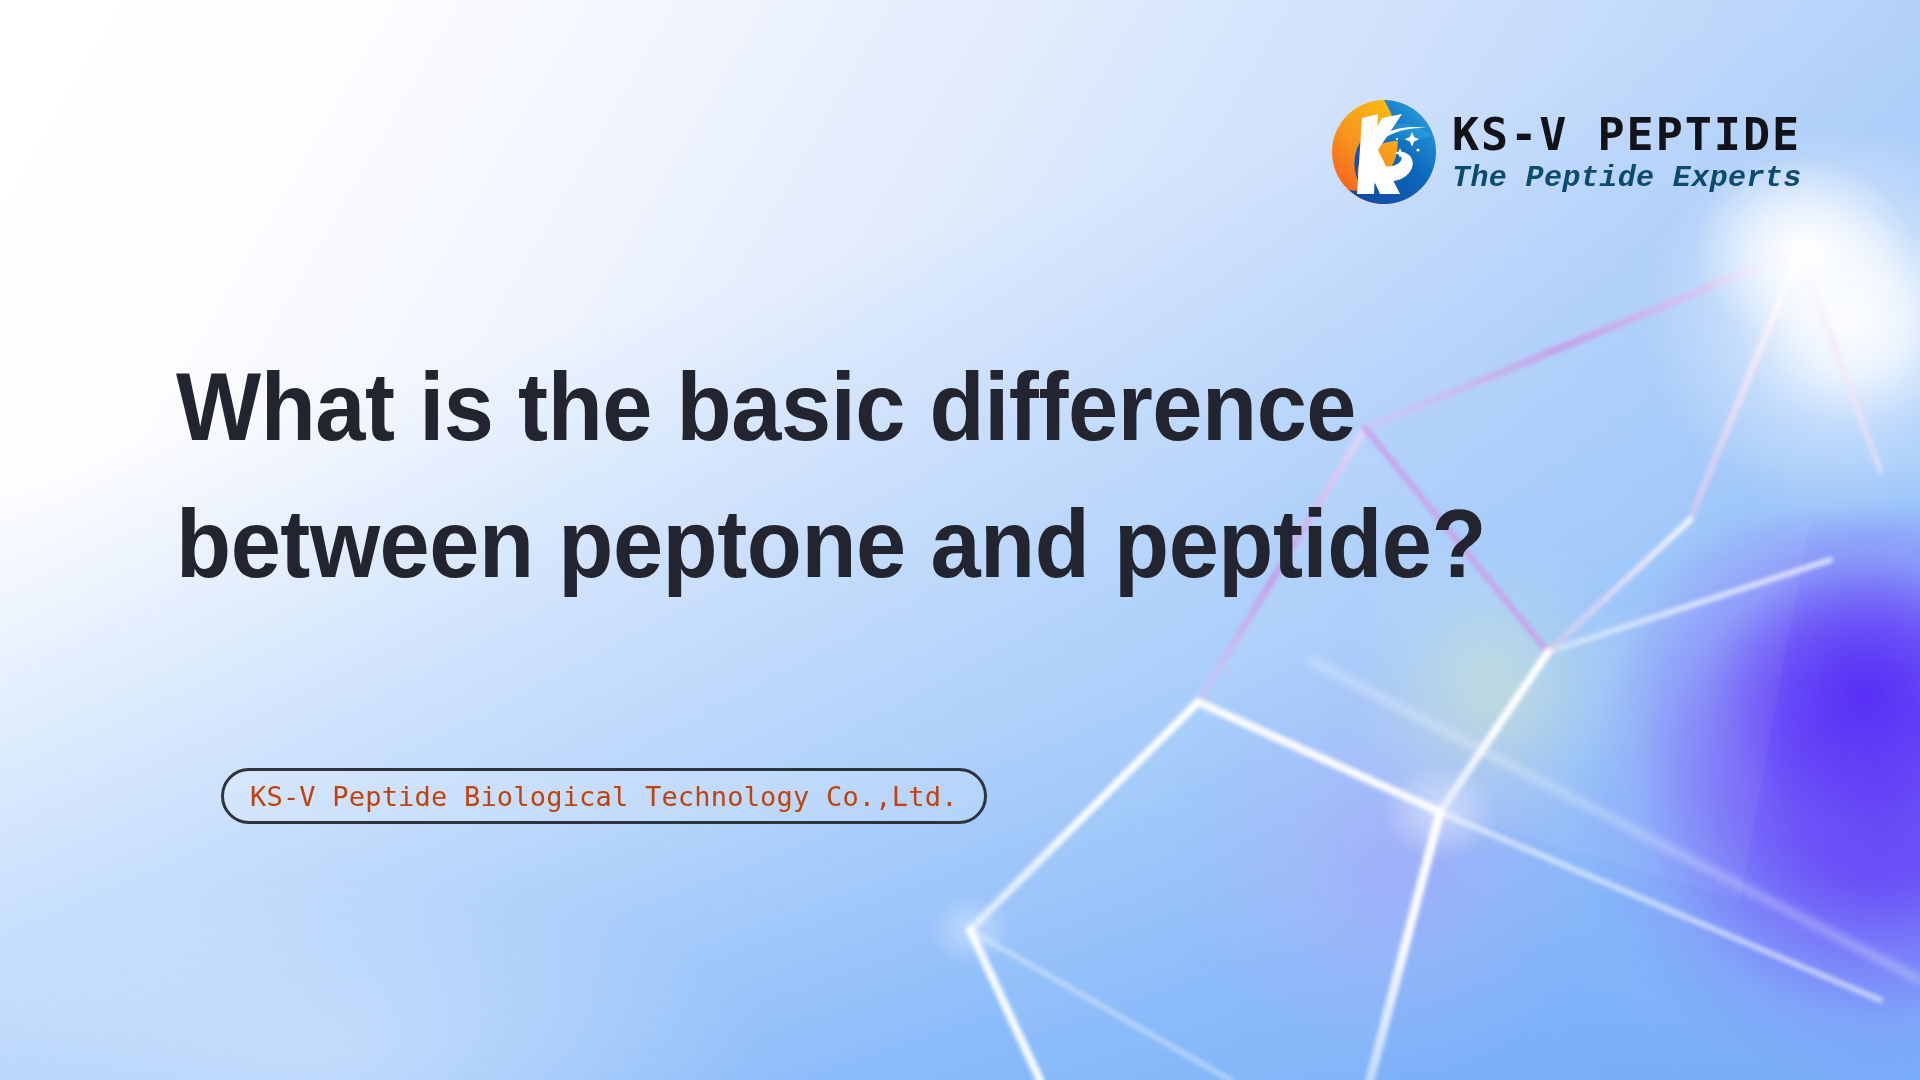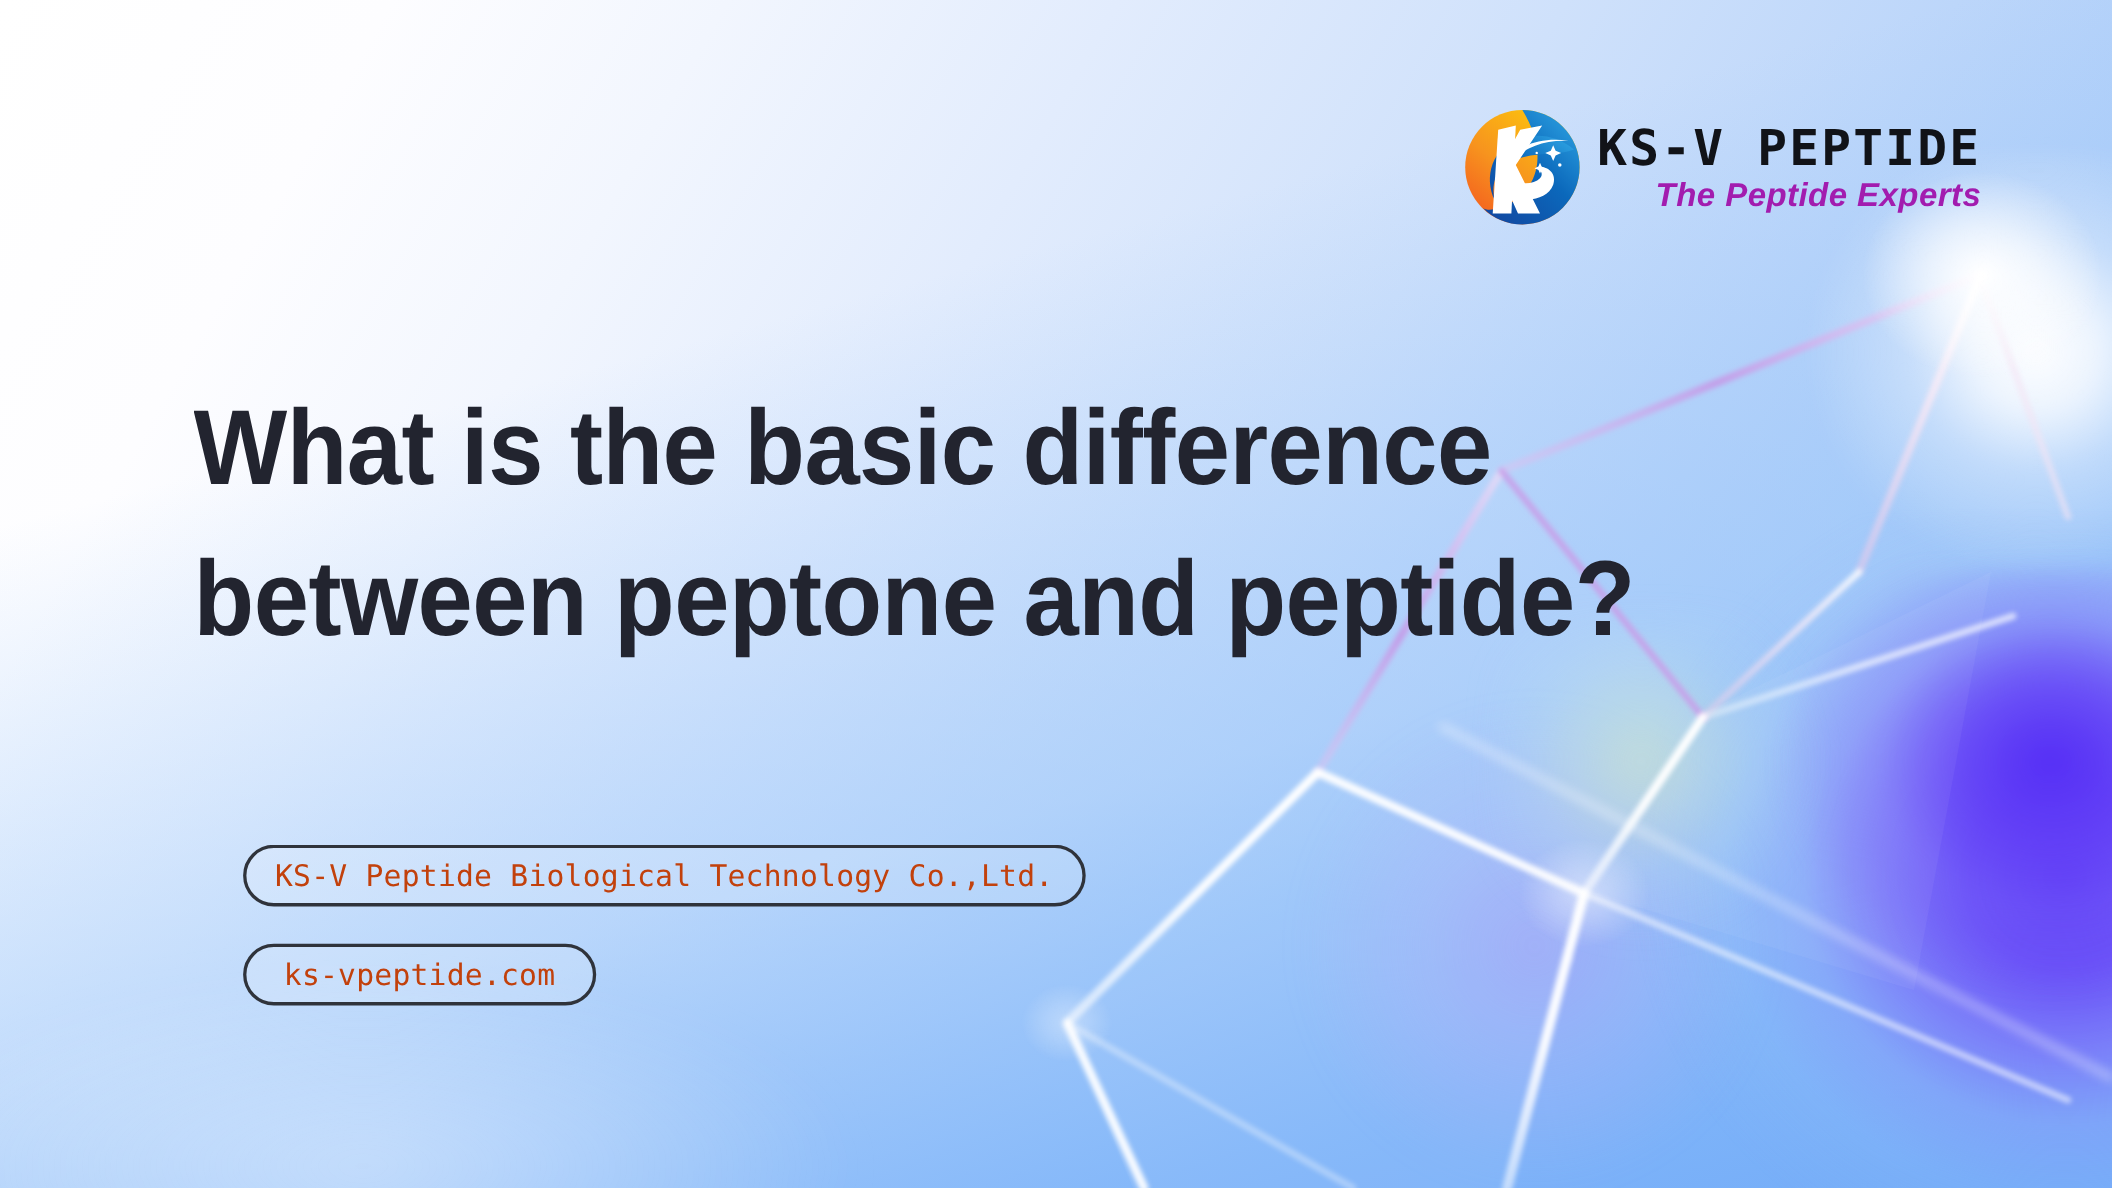--- a/index.html
+++ b/index.html
@@ -104,24 +104,24 @@
   .logo-text{display:flex;flex-direction:column;line-height:1;}
   .logo-word{
     font-family:"DejaVu Sans Mono", monospace;
     font-weight:700;
     font-size:45px;
     letter-spacing:2px;
     color:#111318;
     white-space:nowrap;
   }
   .logo-tag{
-    font-family:Liberation Sans, sans-serif;
+    font-family:Liberation Mono, monospace;
     font-style:italic;font-weight:700;
     font-size:30px;
-    color:#a21caf;
+    color:#0c4a6e;
     letter-spacing:0.4px;
     margin-top:6px;
     text-align:right;
     white-space:nowrap;
   }
 
   
   .headline{
     position:absolute;left:176px;top:338px;
     width:1640px;
@@ -282,18 +282,15 @@
 
   <div class="headline">
     <span class="l1">What is the basic difference</span>
     <span class="l2">between peptone and peptide?</span>
   </div>
 
   <div class="pills">
     <div class="pill-row">
       <span class="pill pill-company">KS-V Peptide Biological Technology Co.,Ltd.</span>
     </div>
-    <div class="pill-row">
-      <span class="pill pill-site">ks-vpeptide.com</span>
-    </div>
   </div>
 
 </div>
 
 </body></html>

